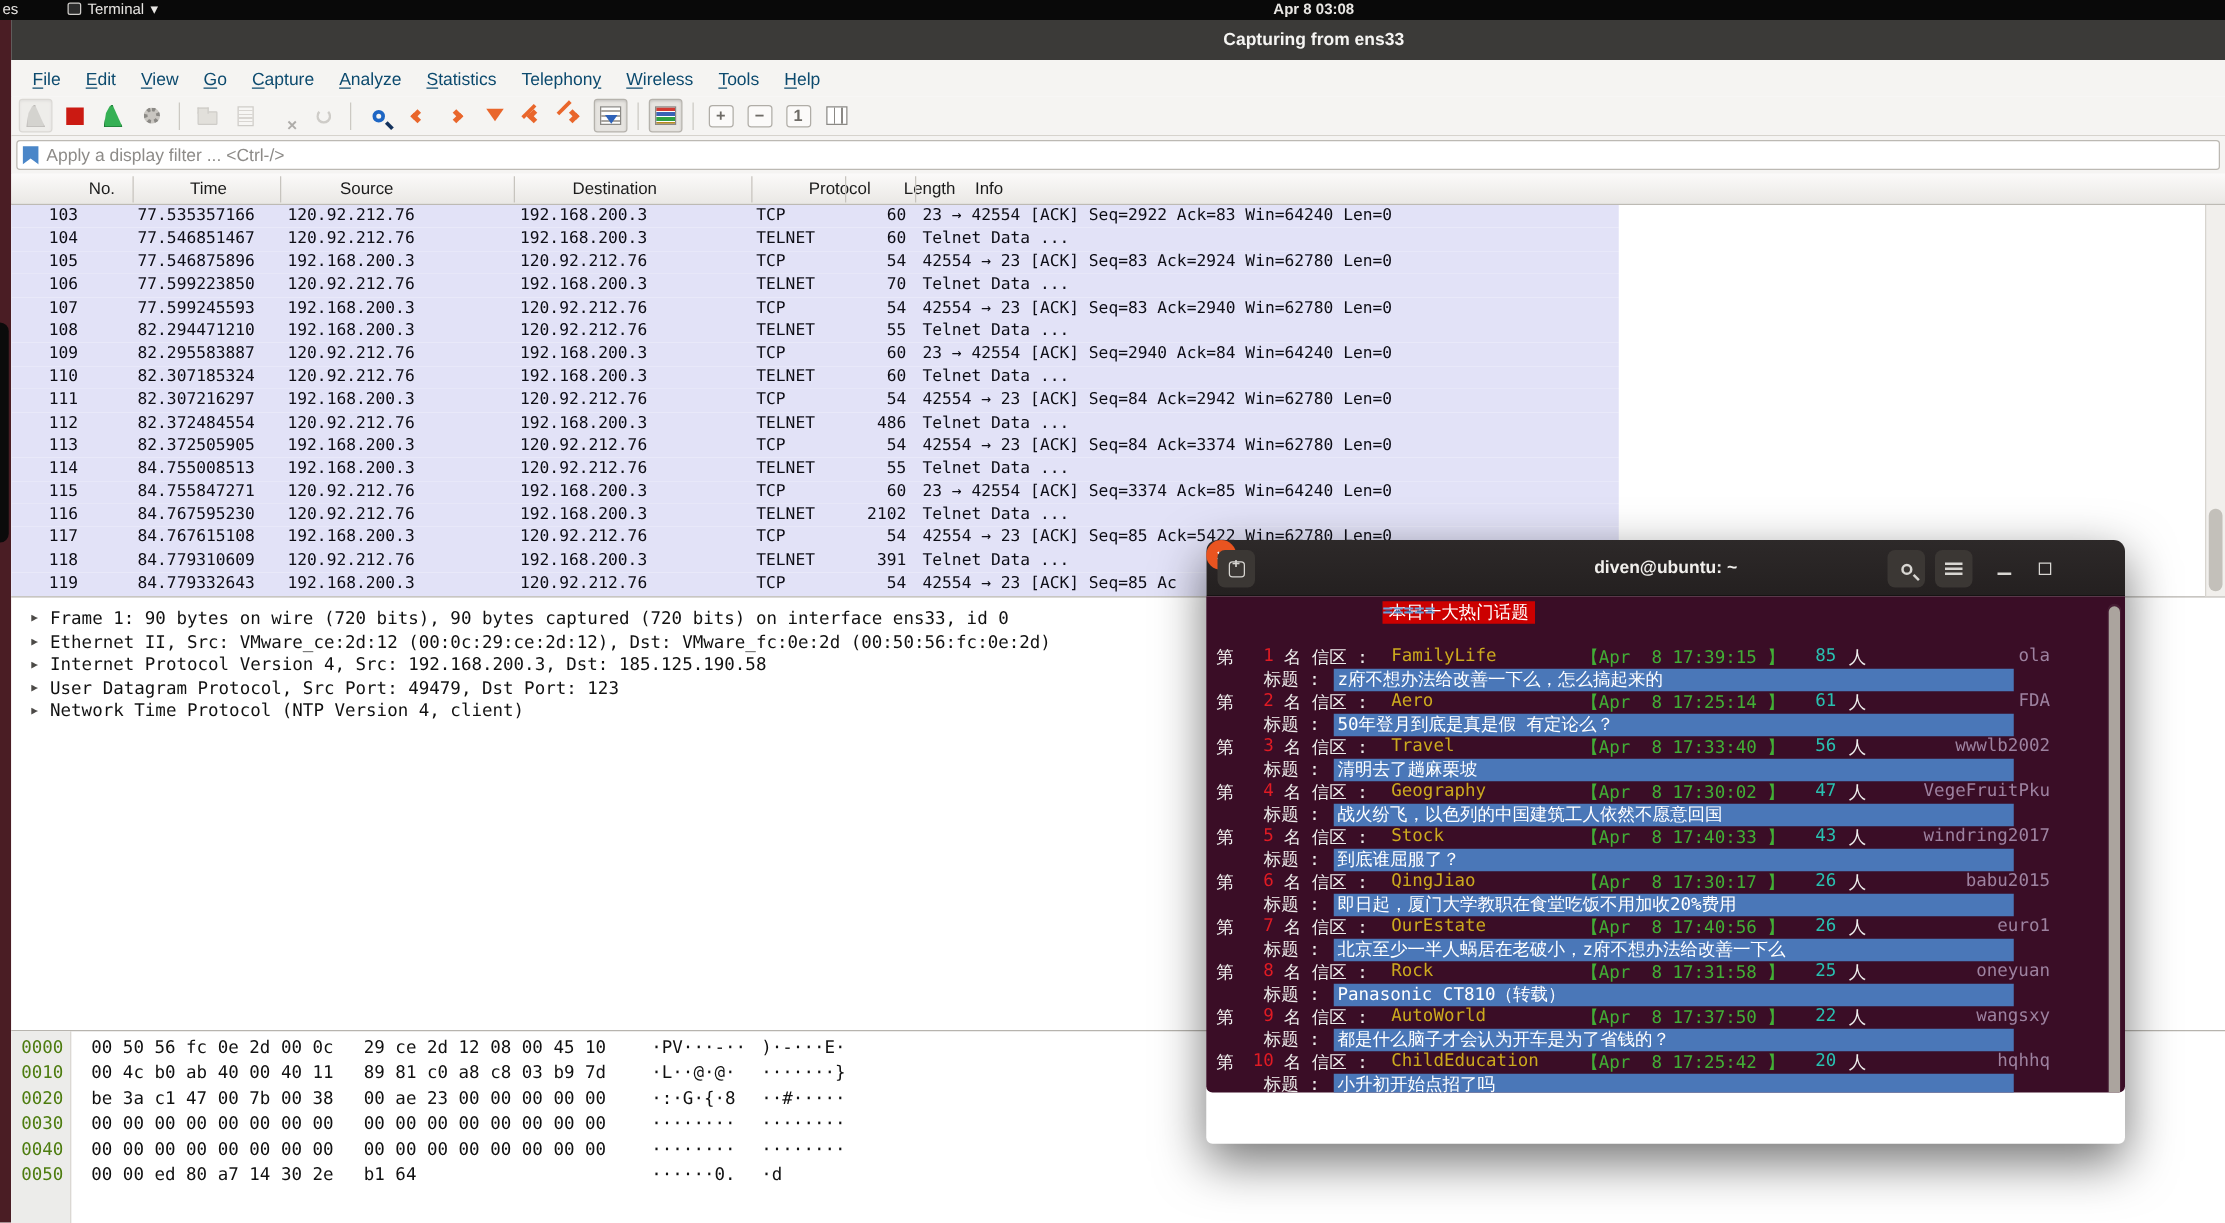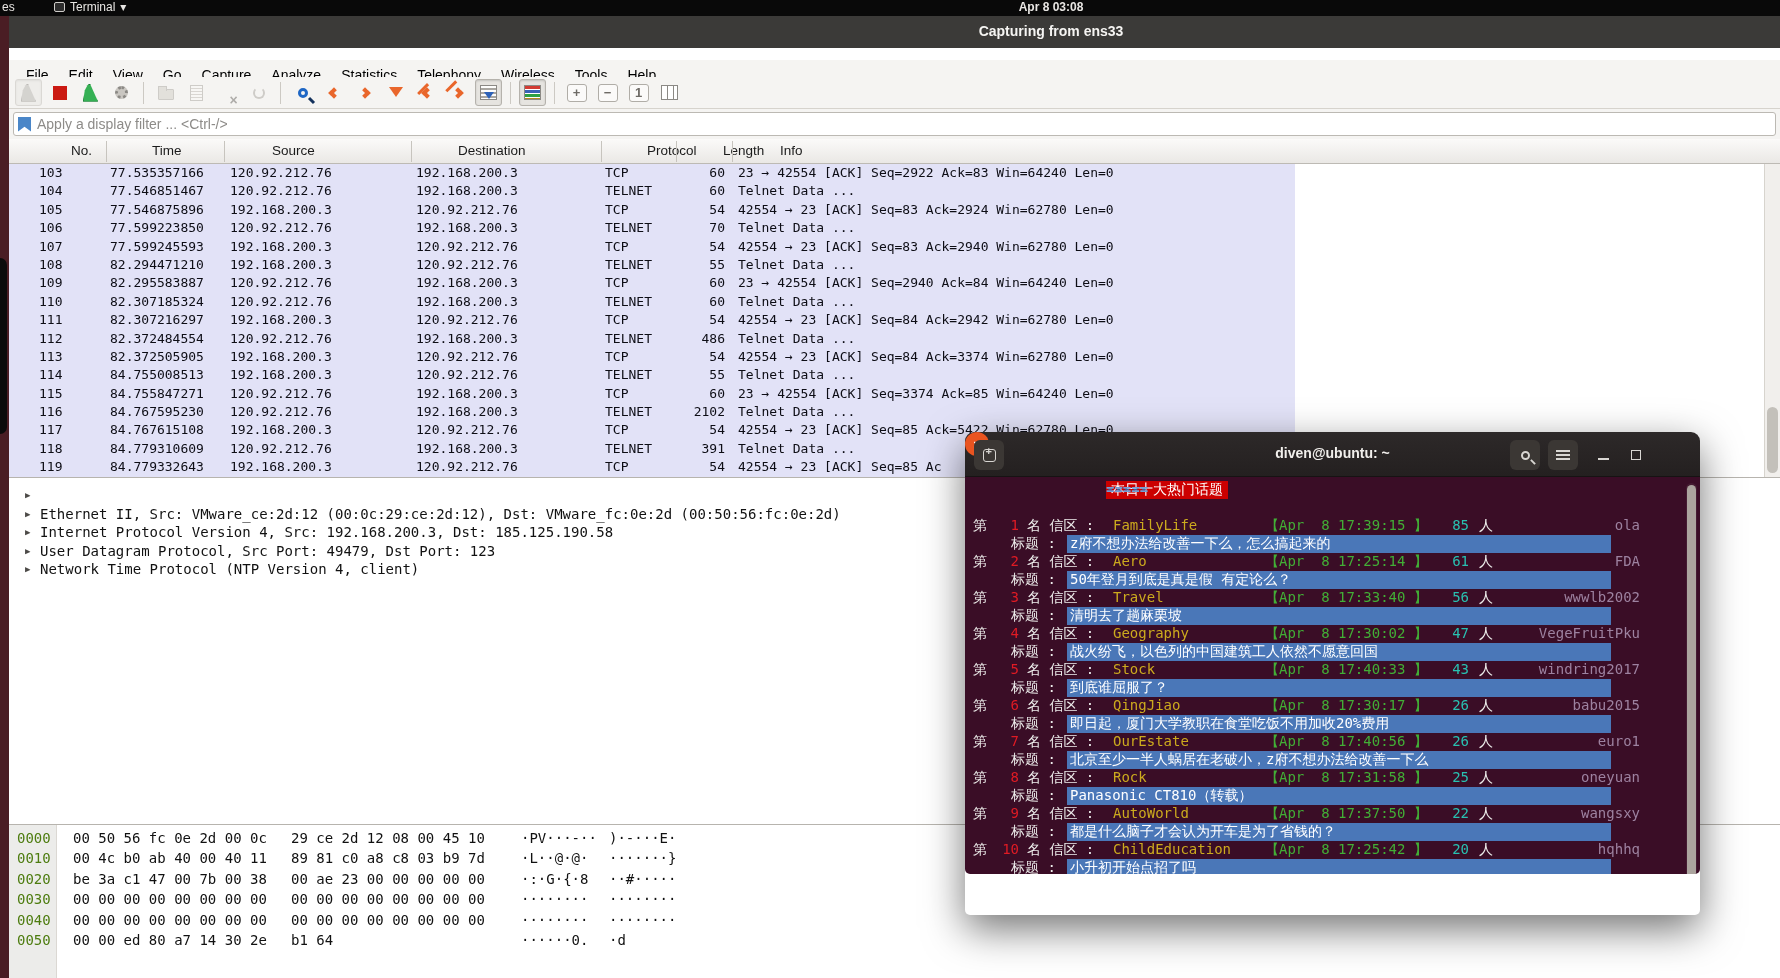--- a/index.html
+++ b/index.html
@@ -17,22 +17,22 @@
 
   
   #leftstrip { left:0; top:16px; width:9px; height:962px; background:#4a1d24; z-index:0; }
   #dockpill  { left:0; top:258px; width:7px; height:176px; background:#0b0b0b; border-radius:0 8px 8px 0; z-index:1; }
 
   
   #ws-titlebar { left:9px; top:16px; width:1771px; height:32px; background:#3b3a38; z-index:2;text-decoration:underline; }
   #ws-titlebar .wtitle { position:absolute; left:1042px; top:7px; transform:translateX(-50%);
                          color:#f5f4f2; font-weight:bold; font-size:14px; }
 
-  #ws-menubar { left:9px; top:60px; width:1771px; height:29px; background:#f5f4f2; z-index:2;
-                display:flex; align-items:center; gap:20px; padding-left:17px; font-size:14px; color:#000000; }
+  #ws-menubar { left:9px; top:48px; width:1771px; height:29px; background:#f5f4f2; z-index:2;
+                display:flex; align-items:center; gap:20px; padding-left:17px; font-size:14px; color:#0c4a6e; }
   .menu-item u { text-decoration:underline; text-underline-offset:2px; }
 
   #ws-toolbar { left:9px; top:77px; width:1771px; height:32px; background:#f5f4f2; z-index:2;
                 border-bottom:1px solid #d6d3cd; display:flex; align-items:center; gap:4px; padding-left:6px; }
   .tb-btn { width:27px; height:27px; border-radius:3px; display:flex; align-items:center; justify-content:center;
             border:1px solid transparent; position:relative; }
   .tb-btn.pressed { background:#e6e4e0; border:1px solid #b5b2ac; box-shadow:inset 0 1px 2px rgba(0,0,0,.15); }
   .tb-btn.disabled { opacity:.42; }
   .tb-sep { width:1px; height:22px; background:#ccc9c3; margin:0 4px; }
 
@@ -448,20 +448,21 @@
       <span class="pc pc-info">42554 → 23 [ACK] Seq=85 Ac</span>
     </div>
   </div>
 <div class="abs" id="ws-pscroll">
   <div class="thumb"></div>
 </div>
 
 <div class="abs" id="ws-details">
     <div class="drow">
       <span class="arrow">▶</span>
+      <span class="dtext">Frame 1: 90 bytes on wire (720 bits), 90 bytes captured (720 bits) on interface ens33, id 0</span>
     </div>
     <div class="drow">
       <span class="arrow">▶</span>
       <span class="dtext">Ethernet II, Src: VMware_ce:2d:12 (00:0c:29:ce:2d:12), Dst: VMware_fc:0e:2d (00:50:56:fc:0e:2d)</span>
     </div>
     <div class="drow">
       <span class="arrow">▶</span>
       <span class="dtext">Internet Protocol Version 4, Src: 192.168.200.3, Dst: 185.125.190.58</span>
     </div>
     <div class="drow">

